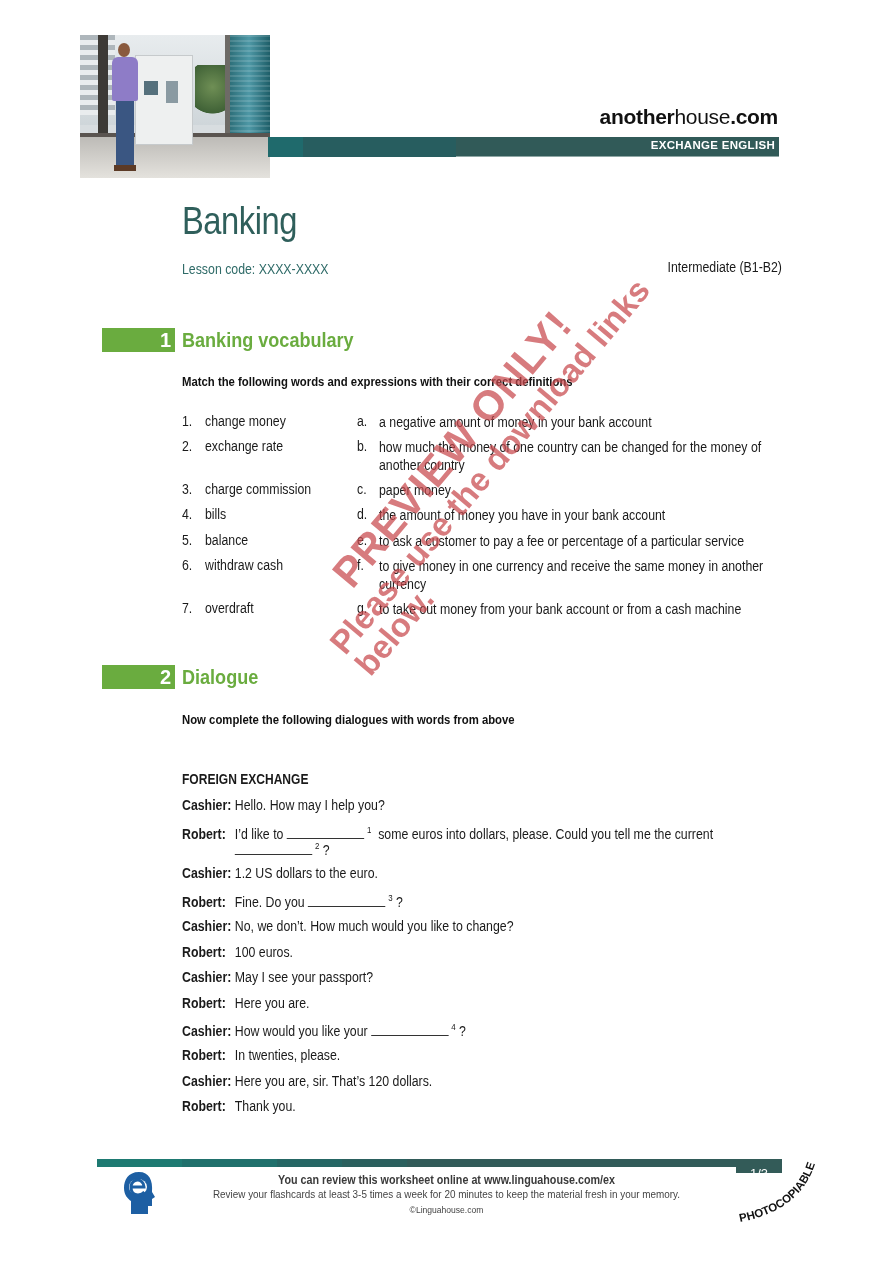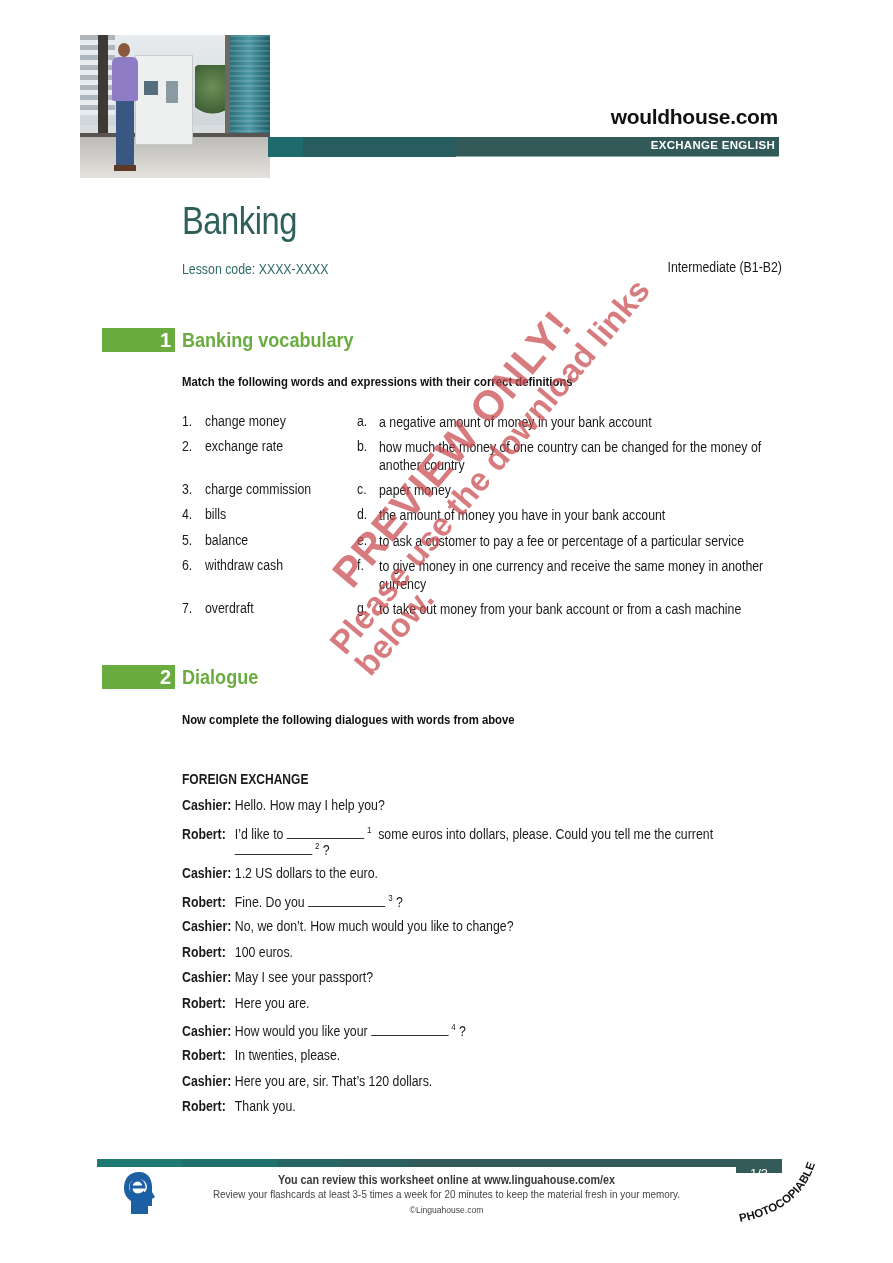--- a/index.html
+++ b/index.html
@@ -26,21 +26,21 @@
   .photo .man .jeans { position: absolute; left: 6px; top: 58px; width: 18px; height: 65px; background: #3a5682; }
   .photo .man .shoes { position: absolute; left: 4px; top: 122px; width: 22px; height: 6px; background: #5c3a26; }
 
   
   .hdr-bar { position: absolute; top: 137px; height: 20px; }
   .hdr-bar.b1 { left: 268px; width: 35px; background: #1f6a6c; }
   .hdr-bar.b2 { left: 303px; width: 153px; background: #275d5f; }
   .hdr-bar.b3 { left: 456px; width: 323px; background: #315a58; border-bottom: 1px solid #8fa7a5; }
   .brand { position: absolute; right: 115px; top: 105px; font-size: 21px; letter-spacing: -0.3px; color: #111; }
   .brand b { font-weight: 700; }
-  .brand span.light { font-weight: 700; }
+  .brand span.light { font-weight: 400; }
   .tagline { position: absolute; right: 118px; top: 139px; font-size: 11.5px; font-weight: 700; color: #ffffff; letter-spacing: 0.3px; }
 
   
   .title { position: absolute; left: 182px; top: 200px; font-size: 38px; color: #2f5f5b; font-weight: 400; transform: scaleX(0.86); transform-origin: left; letter-spacing: -0.5px; }
   .lesson { position: absolute; left: 182px; top: 261px; font-size: 14px; color: #2f6b68; transform: scaleX(0.88); transform-origin: left; }
   .level { position: absolute; right: 111px; top: 259px; font-size: 14px; color: #1a1a1a; transform: scaleX(0.88); transform-origin: right; }
 
   
   .sec-num { position: absolute; left: 102px; width: 73px; height: 24px; background: #6aac3f; color: #fff; font-weight: 700; font-size: 20px; text-align: right; padding-right: 4px; line-height: 24px; }
   .sec-title { position: absolute; left: 182px; font-weight: 700; font-size: 21px; color: #6aac3f; line-height: 24px; transform: scaleX(0.86); transform-origin: left; }
@@ -100,21 +100,21 @@
   <div class="man">
       <div class="head"></div>
       <div class="shirt"></div>
       <div class="jeans"></div>
       <div class="shoes"></div>
     </div>
 </div>
 <div class="hdr-bar b1"></div>
 <div class="hdr-bar b2"></div>
 <div class="hdr-bar b3"></div>
-<div class="brand"><b>would</b><span class="light">house</span><b>.com</b></div>
+<div class="brand"><b>another</b><span class="light">house</span><b>.com</b></div>
 <div class="tagline">EXCHANGE ENGLISH</div>
 
 <div class="title">Banking</div>
 <div class="lesson">Lesson code: XXXX-XXXX</div>
 <div class="level">Intermediate (B1-B2)</div>
 
 <div class="sec-num" style="top:328px">1</div>
 <div class="sec-title" style="top:328px">Banking vocabulary</div>
 <div class="instruction" style="top:374px">Match the following words and expressions with their correct definitions</div>
 

